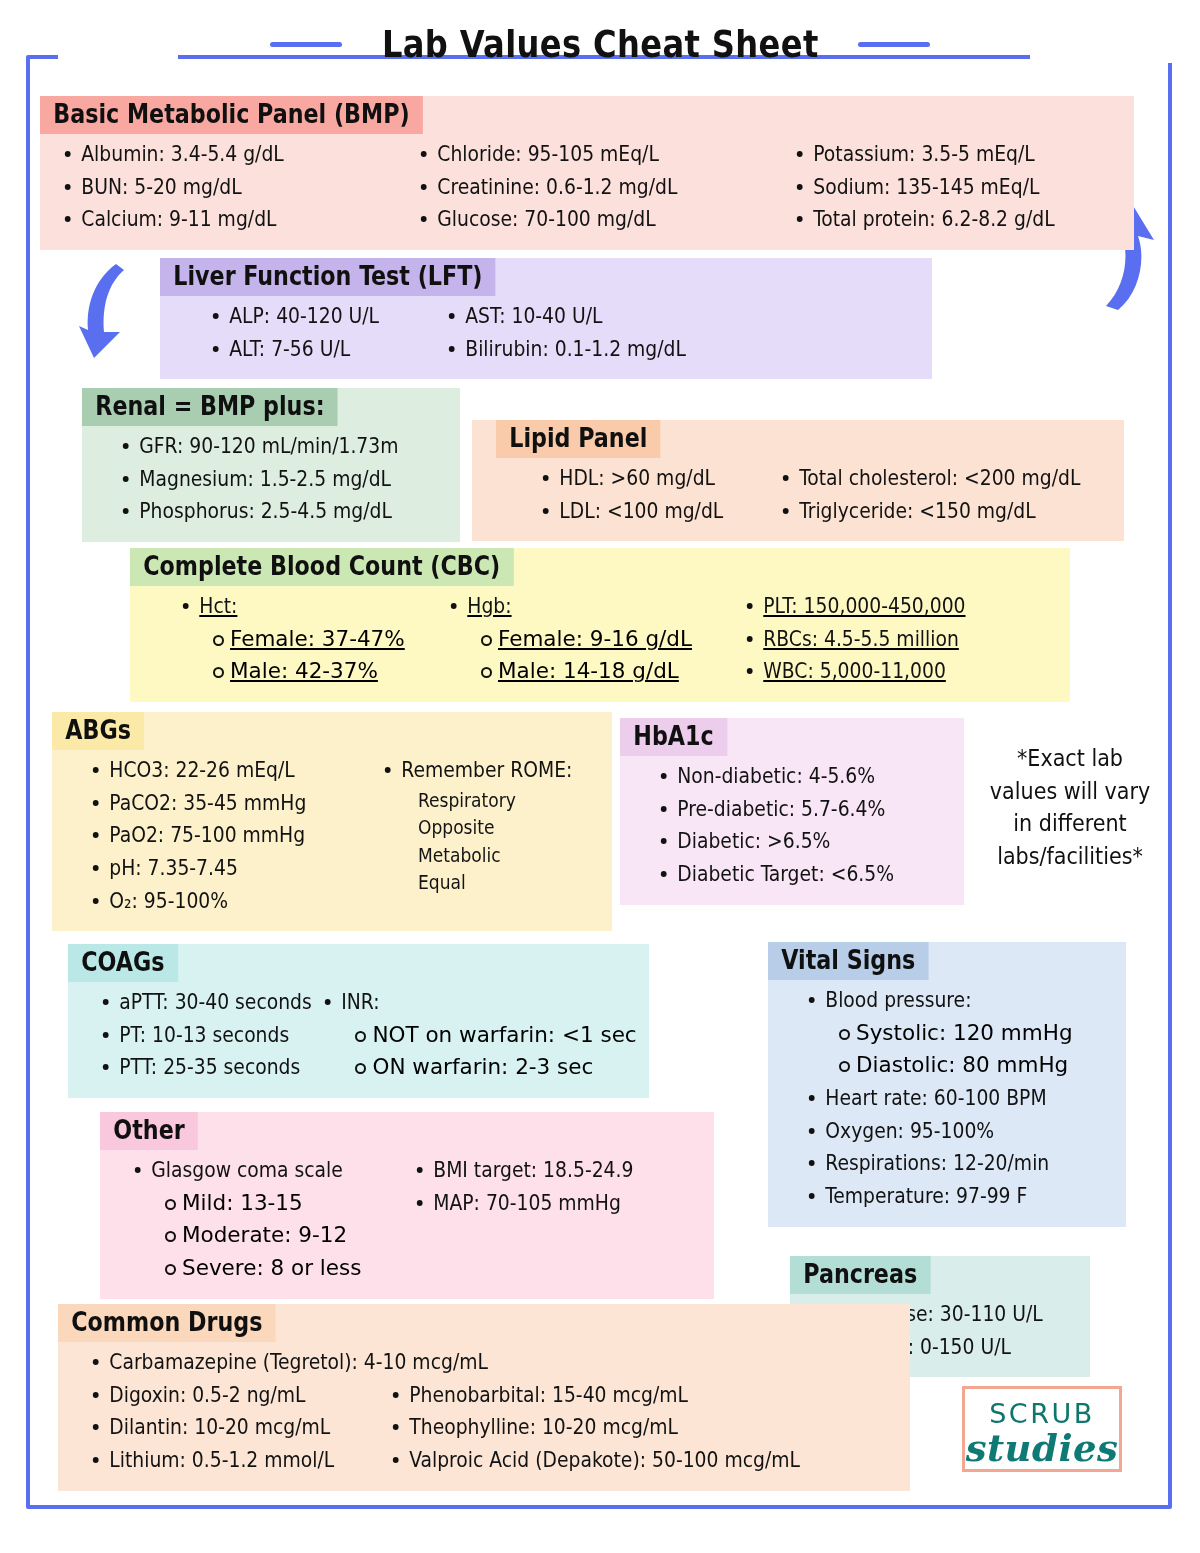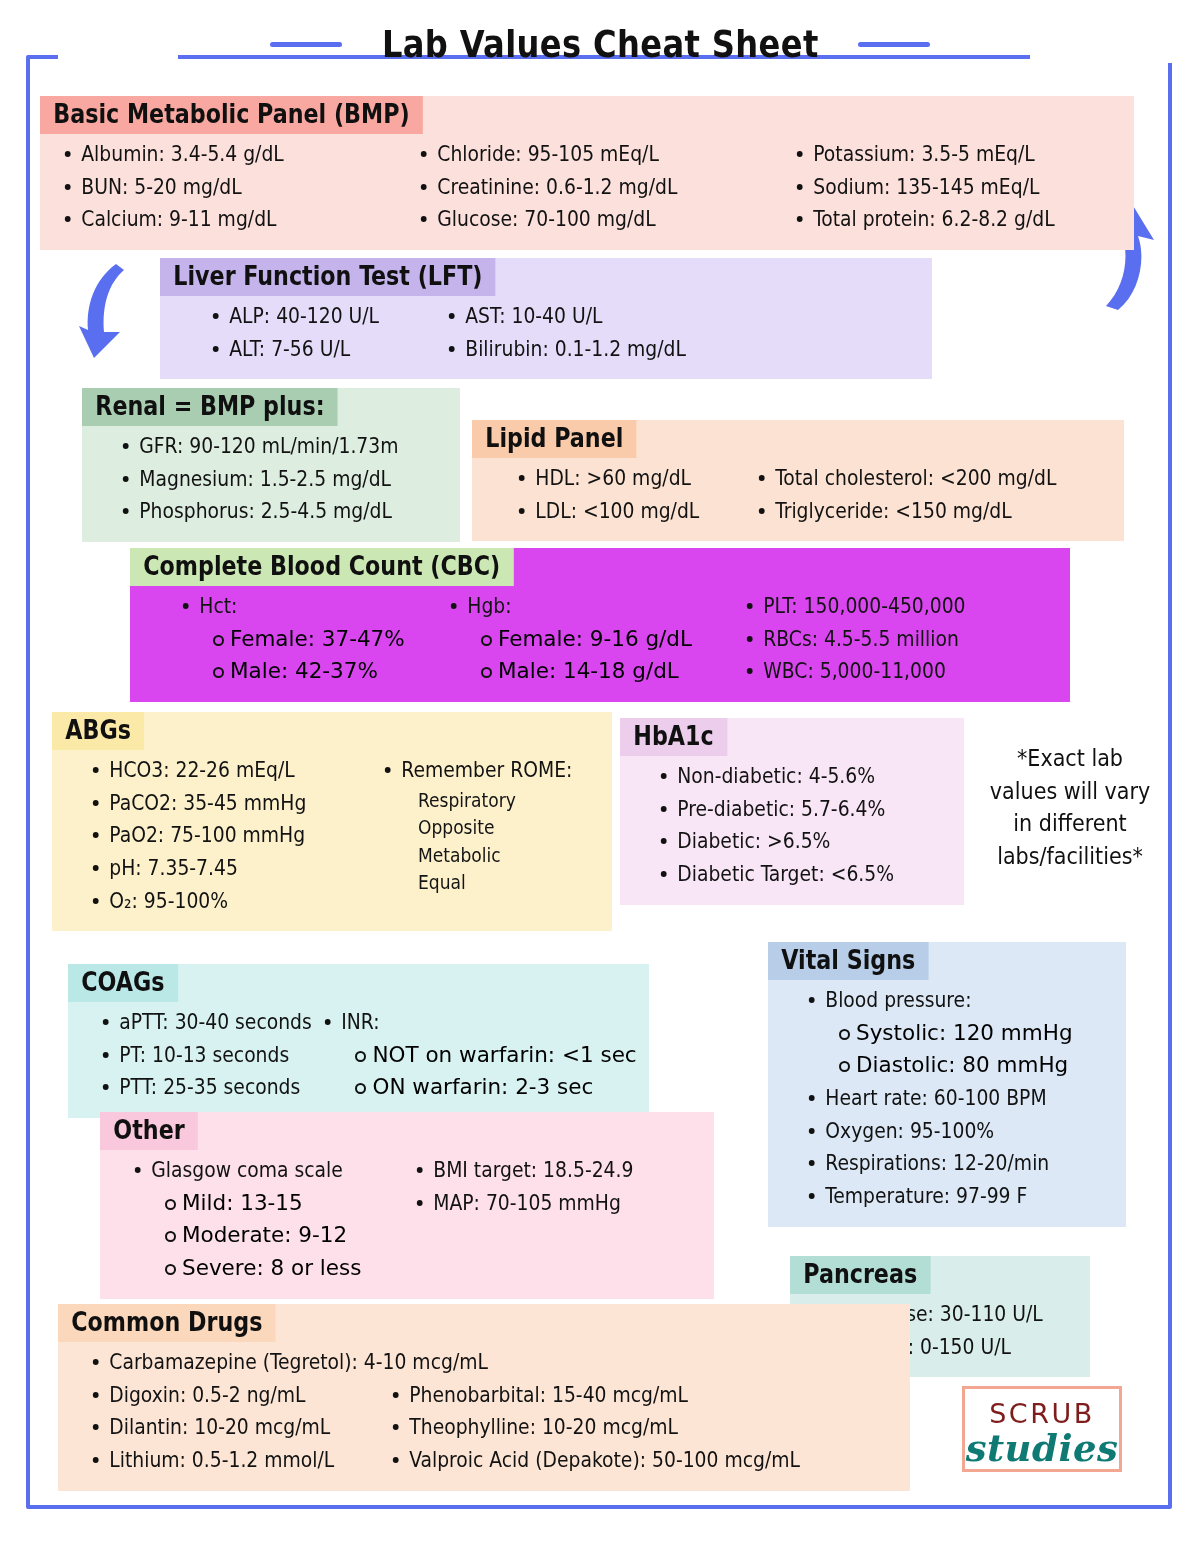--- a/index.html
+++ b/index.html
@@ -65,25 +65,25 @@
     content: ""; position: absolute; left: 7px; top: 12px;
     width: 7px; height: 7px; border: 2px solid #111; border-radius: 50%; background: transparent;
   }
   .plain { font-family:"DejaVu Sans Condensed","Liberation Sans Narrow","Liberation Sans",sans-serif;
            font-size: 19px; line-height: 1.44; color:#141414; margin-left: 40px; }
 
   
   #bmp       { left: 40px;  top: 96px;  width: 1094px; }
   #lft       { left: 160px; top: 258px; width: 772px; }
   #renal     { left: 82px;  top: 388px; width: 378px; }
-  #lipid     { left: 472px; top: 420px; width: 652px; }
+  #lipid     { left: 472px; top: 420px; width: 652px; padding-left: 24px; }
   #cbc       { left: 130px; top: 548px; width: 940px; }
   #abgs      { left: 52px;  top: 712px; width: 560px; }
   #hba1c     { left: 620px; top: 718px; width: 344px; }
-  #coags     { left: 68px;  top: 944px; width: 581px; margin-top: 20px; }
+  #coags     { left: 68px;  top: 944px; width: 581px; }
   #vitals    { left: 768px; top: 942px; width: 358px; }
   #other     { left: 100px; top: 1112px;width: 614px; }
   #pancreas  { left: 790px; top: 1256px;width: 300px; }
   #drugs     { left: 58px;  top: 1304px;width: 852px; }
 
   
   .note {
     position: absolute;
     font-family:"DejaVu Sans Condensed","Liberation Sans Narrow","Liberation Sans",sans-serif;
     color:#101010; text-align:center; line-height:1.42; white-space: pre-line;
@@ -95,21 +95,21 @@
   #arrow-down  { left: 72px;  top: 258px; }
   #arrow-up    { left: 1098px;top: 196px; }
   #arrow-left  { left: 726px; top: 312px; }
 
   
   #logo { position: absolute; left: 962px; top: 1386px; width: 160px; height: 86px; }
   #logo .rect { position:absolute; inset:0; border: 3px solid #f3a792; }
   #logo .scrub {
     position:absolute; left:0; right:0; top:12px; text-align:center;
     font-family:"DejaVu Sans","Liberation Sans",sans-serif; font-size: 27px;
-    letter-spacing: 2.5px; color:#7f1d1d; font-weight: 400;
+    letter-spacing: 2.5px; color:#0f766e; font-weight: 400;
   }
   #logo .studies {
     position:absolute; left:-16px; right:-16px; top:40px; text-align:center;
     font-family:"DejaVu Serif","Liberation Serif",serif; font-style: italic;
     font-size: 37px; color:#0f7a74; font-weight:700; letter-spacing: .5px;
   }
 </style>
 </head>
 <body>
 
@@ -189,21 +189,21 @@
         <li>HDL: &gt;60 mg/dL</li>
         <li>LDL: &lt;100 mg/dL</li>
       </ul>
       <ul class="lv">
         <li>Total cholesterol: &lt;200 mg/dL</li>
         <li>Triglyceride: &lt;150 mg/dL</li>
       </ul>
     </div>
   </div>
 
-  <div class="card" id="cbc" style="background: #d946ef;">
+  <div class="card" id="cbc" style="background: #fef9c3; text-decoration: underline;">
     <div class="card-head" style="background: rgb(203, 231, 180);">Complete Blood Count (CBC)</div>
     <div class="card-body cols" style="padding-left:46px">
       <ul class="lv" style="width:268px">
         <li>Hct:</li>
         <ul class="sub">
           <li>Female: 37-47%</li>
           <li>Male: 42-37%</li>
         </ul>
       </ul>
       <ul class="lv" style="width:296px">

